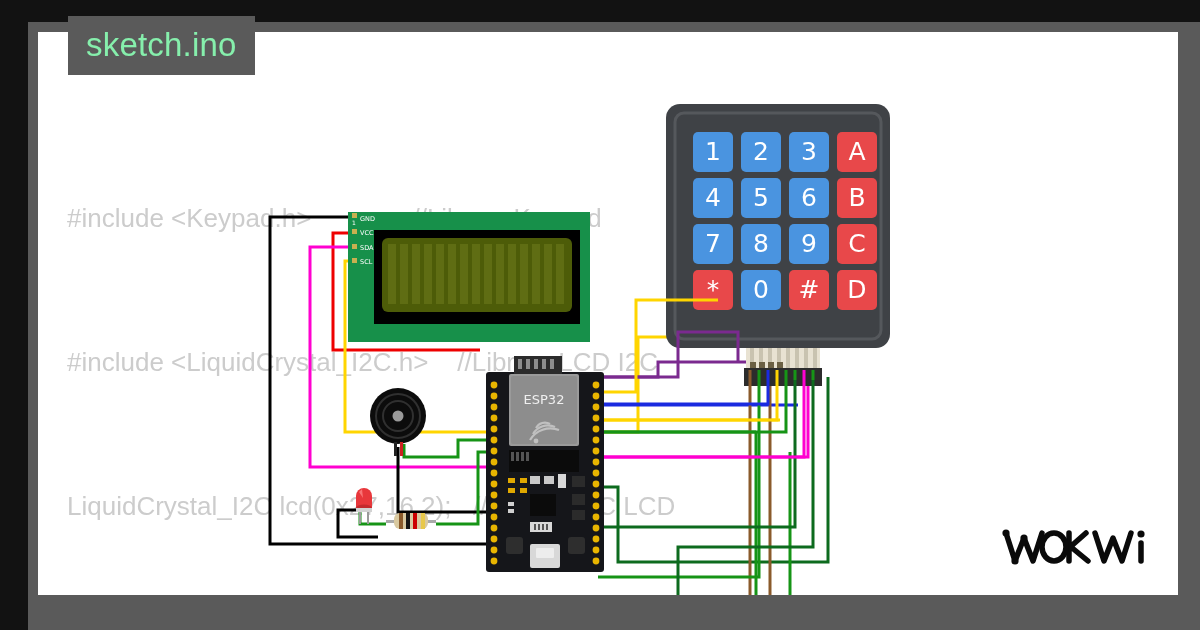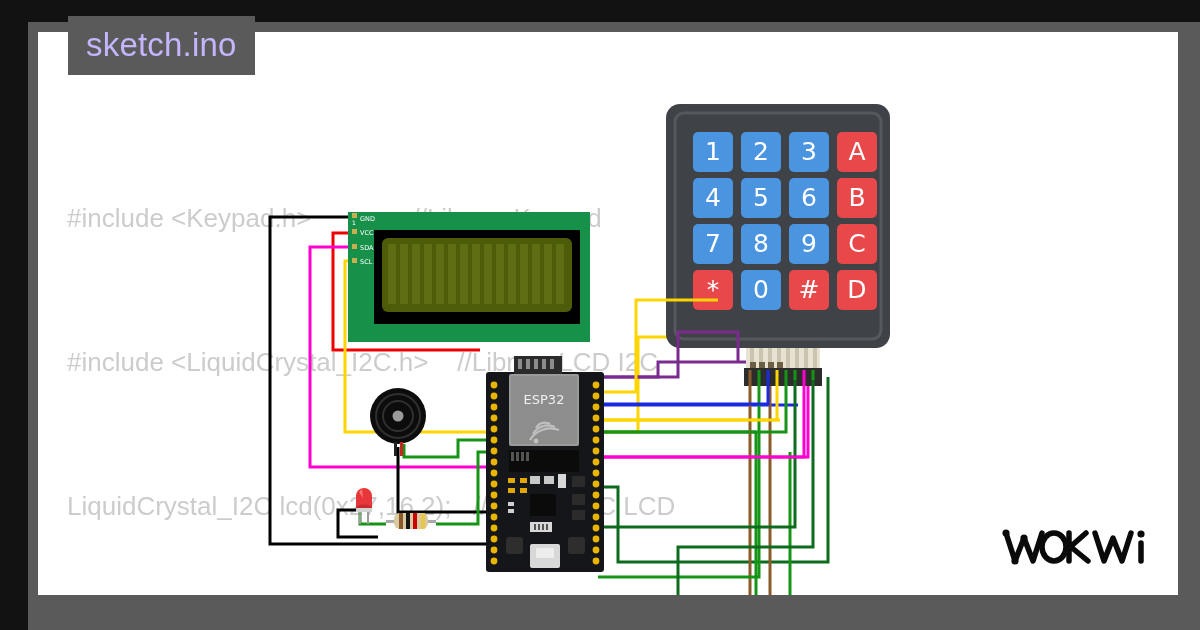--- a/index.html
+++ b/index.html
@@ -22,21 +22,21 @@
   }
   #canvas{
     position:absolute;left:38px;top:32px;width:1140px;height:563px;
     background:#ffffff;
     overflow:hidden;
   }
   
   #title-badge{
     position:absolute;left:68px;top:16px;
     background:#5a5a5a;
-    color:#c4b5fd;
+    color:#86efac;
     font-size:33px;
     line-height:1;
     padding:12px 18px 14px 18px;
     letter-spacing:0.2px;
     z-index:40;
     white-space:nowrap;
   }
   
   #code{
     position:absolute;left:0;top:0;width:1140px;height:563px;

